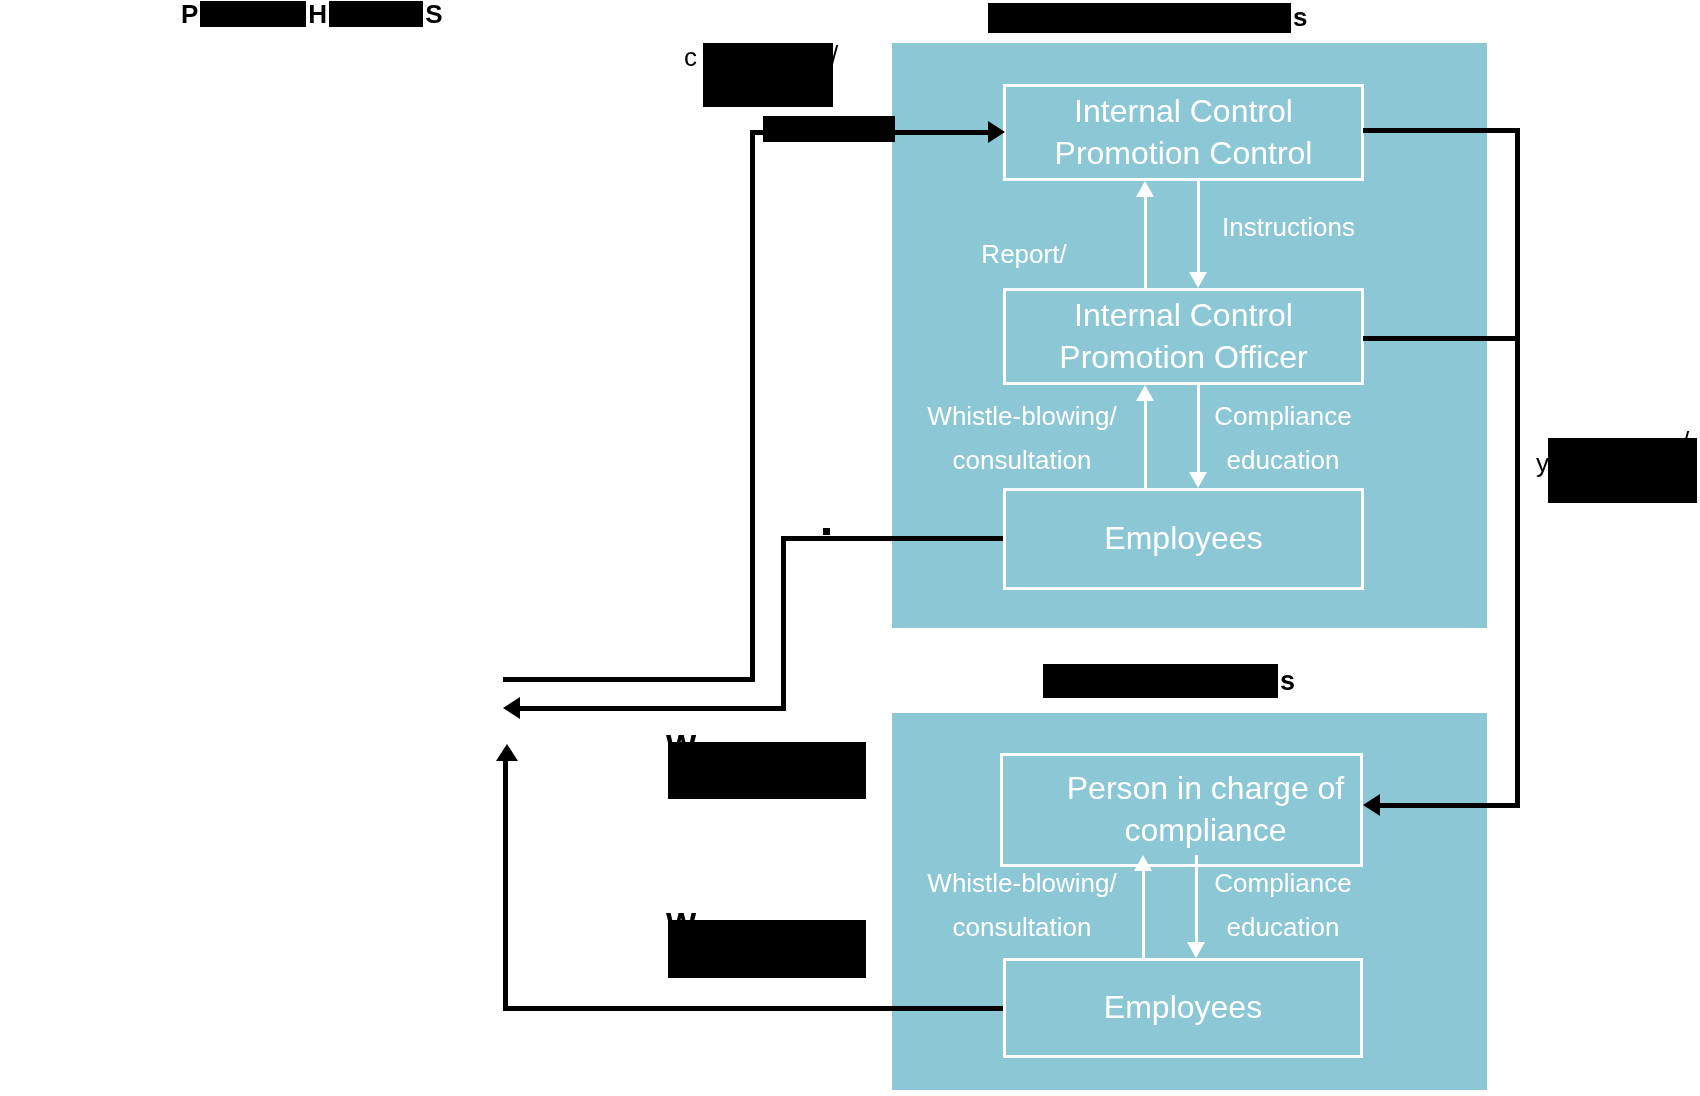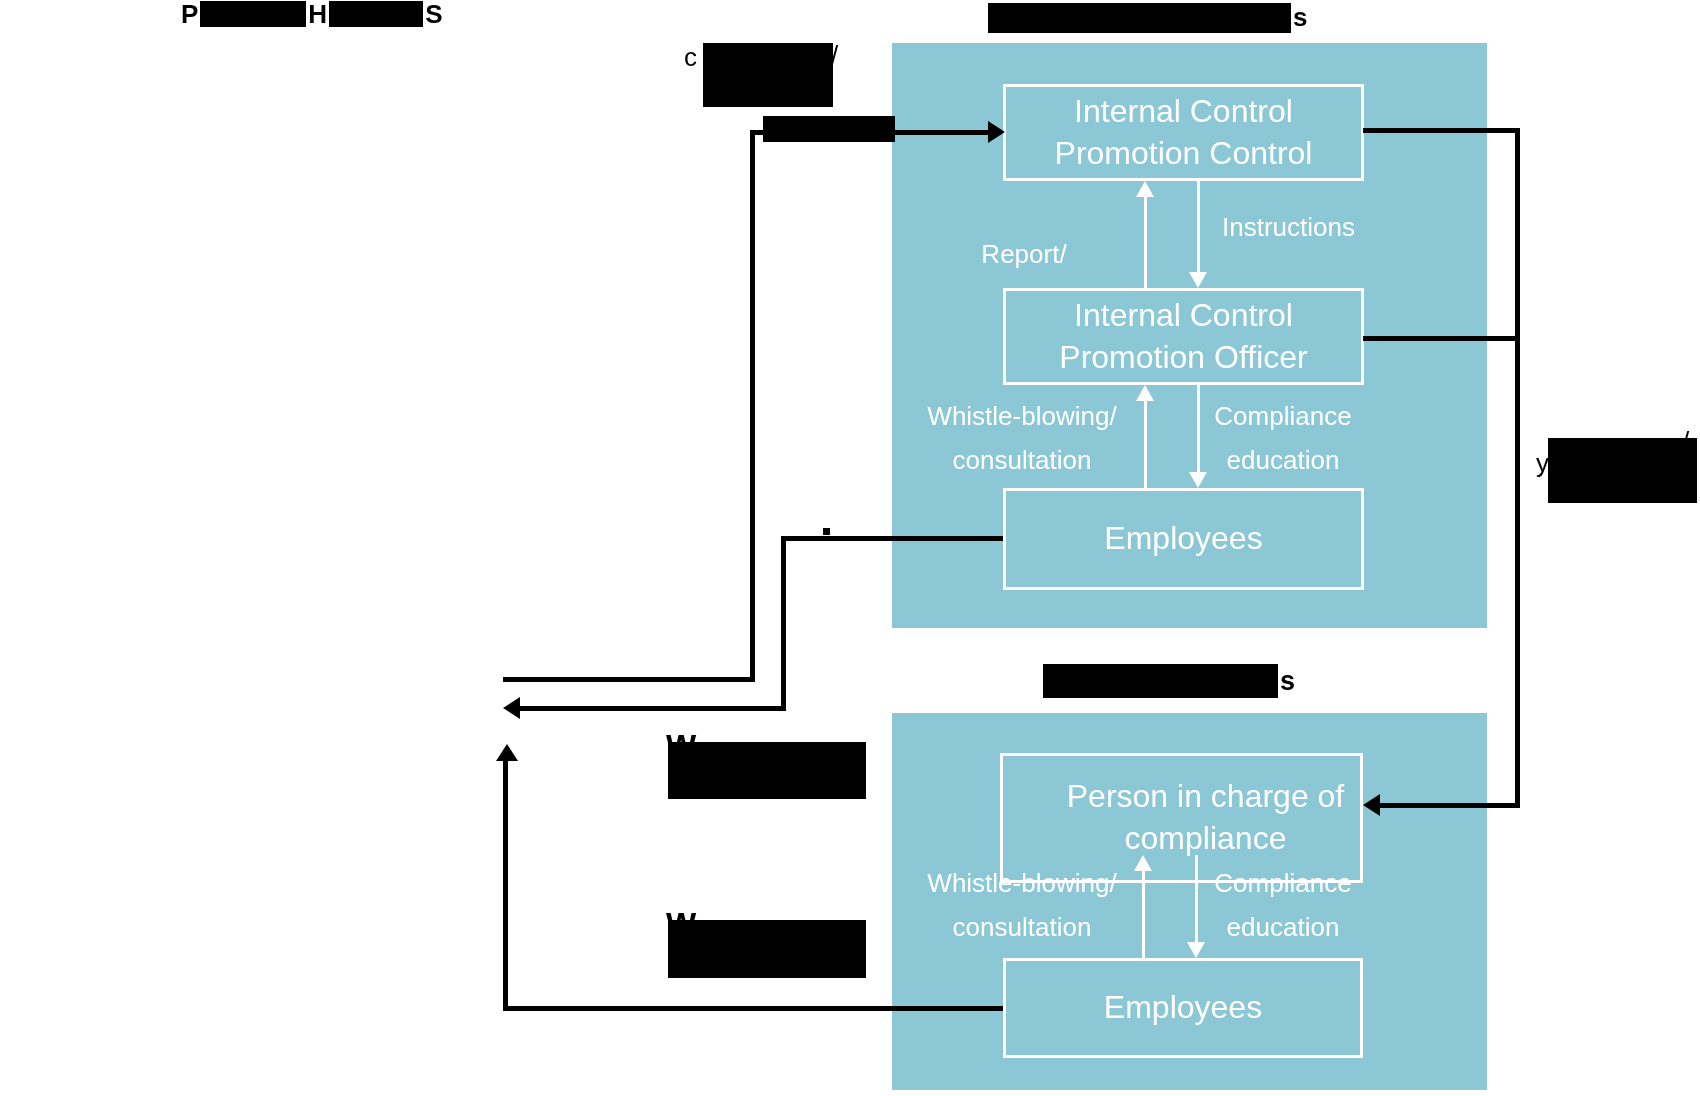--- a/index.html
+++ b/index.html
@@ -107,21 +107,21 @@
   <div class="lbl" style="left:1222px;top:212px;">Instructions</div>
   <div class="lblblock" style="left:920px;top:394px;width:204px;">
     <div>Whistle-blowing/</div>
     <div>consultation</div>
   </div>
   <div class="lblblock" style="left:1211px;top:394px;width:144px;">
     <div>Compliance</div>
     <div>education</div>
   </div>
 
-  <div class="box" style="left:1000px;top:753px;width:363px;height:130px;padding-left:48px;">
+  <div class="box" style="left:1000px;top:753px;width:363px;height:114px;padding-left:48px;">
     <span>Person in charge of</span>
     <span>compliance</span>
   </div>
   <div class="box" style="left:1003px;top:958px;width:360px;height:100px;">
     <span>Employees</span>
   </div>
 
   <div class="lblblock" style="left:920px;top:861px;width:204px;">
     <div>Whistle-blowing/</div>
     <div>consultation</div>

